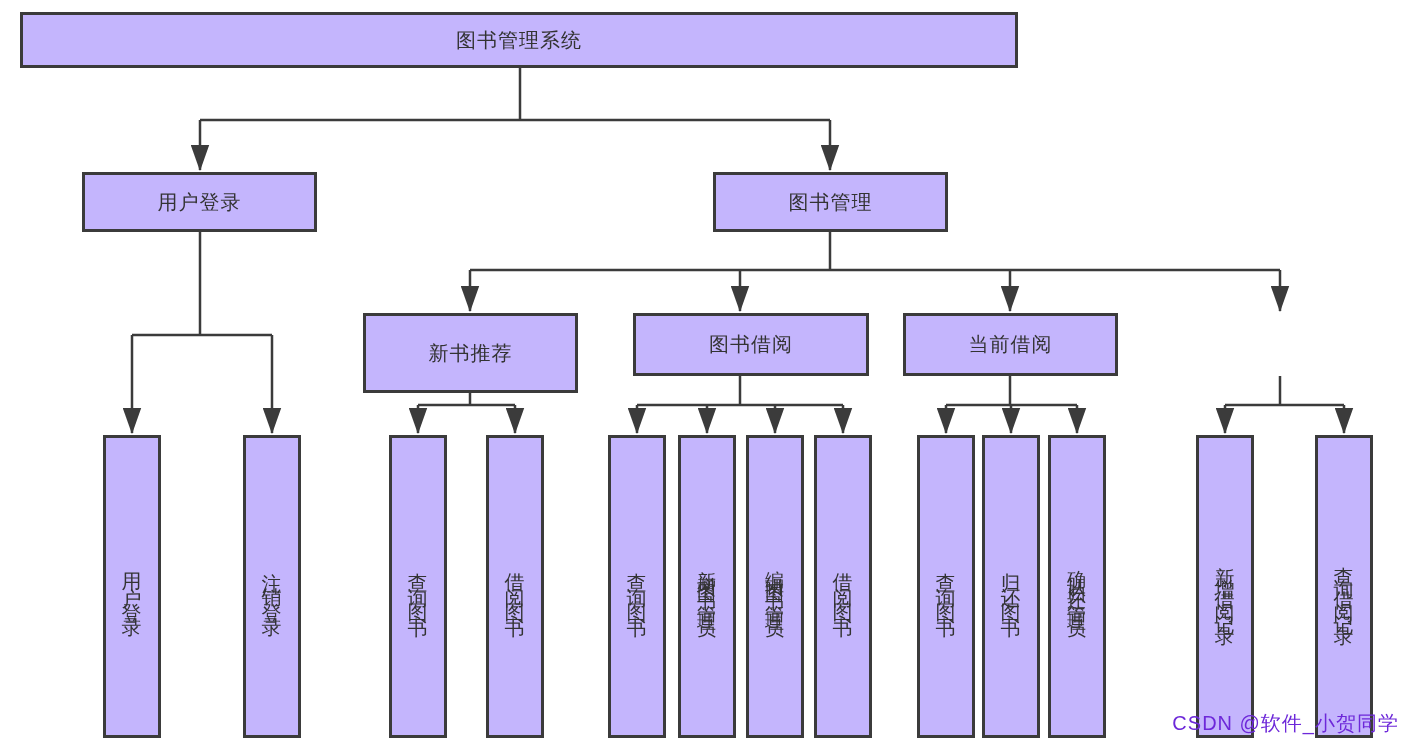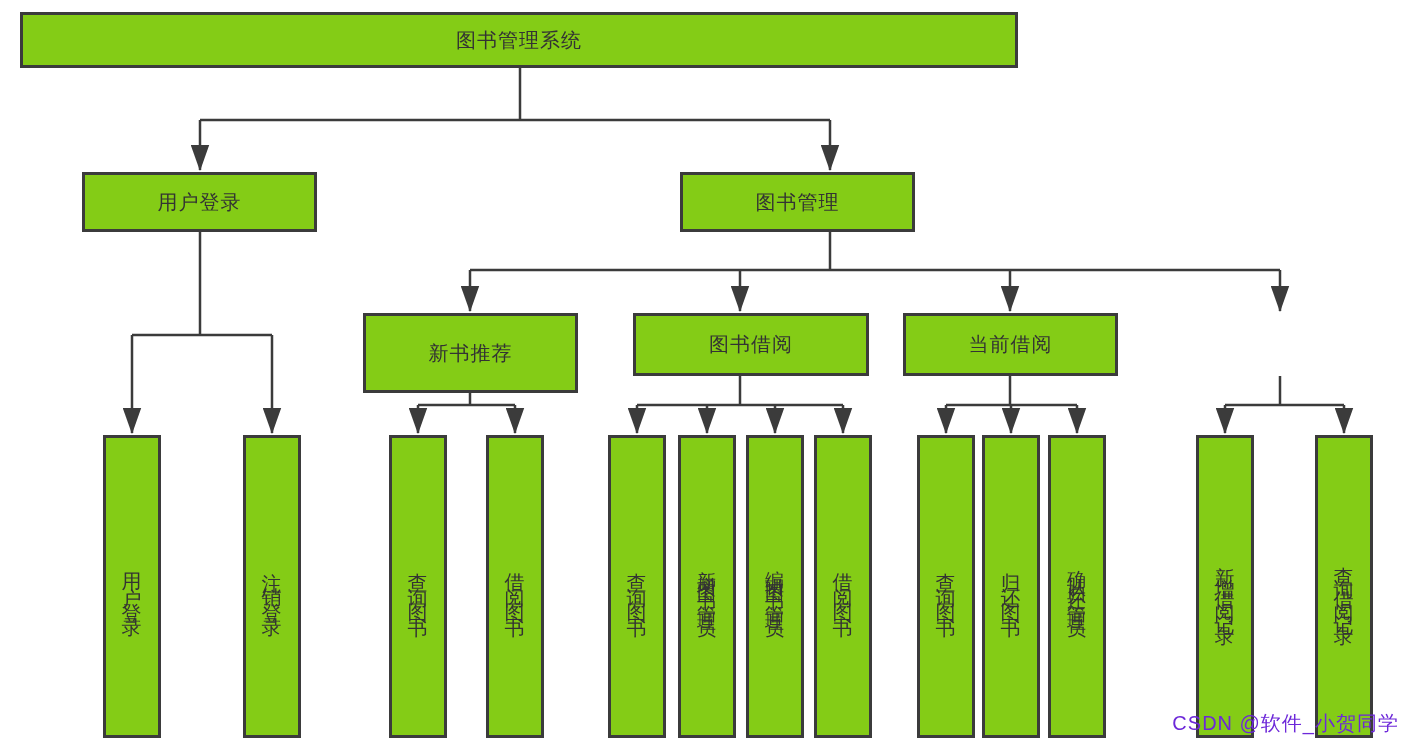--- a/index.html
+++ b/index.html
@@ -1,21 +1,21 @@
 <!DOCTYPE html>
 <html><head>
 <meta charset="utf-8">
 <style>
   html,body{margin:0;padding:0;background:#ffffff;}
   .canvas{
     position:relative;width:1405px;height:747px;overflow:hidden;
     background:#ffffff;font-family:"Liberation Sans","DejaVu Sans",sans-serif;
   }
   .box{
-    position:absolute;box-sizing:border-box;background:#84cc16;
+    position:absolute;box-sizing:border-box;background:#c4b5fd;
     border:3px solid #3b3b3b;display:flex;align-items:center;justify-content:center;
     color:#333333;z-index:2;
   }
   .hbox{font-size:20px;letter-spacing:1px;}
   .root{font-size:20px;}
   .leaf span{
     writing-mode:vertical-rl;text-orientation:mixed;
     font-size:20px;line-height:1;letter-spacing:15px;color:#333333;
   }
   .leaf span.long{letter-spacing:7px;font-size:19px;}
@@ -81,21 +81,21 @@
     </g>
   </svg>
 
   <div class="box hbox root" style="left:20px;top:12px;width:998px;height:56px">
     <span>图书管理系统</span>
   </div>
 
   <div class="box hbox" style="left:82px;top:172px;width:235px;height:60px">
     <span>用户登录</span>
   </div>
-  <div class="box hbox" style="left:680px;top:172px;width:235px;height:60px">
+  <div class="box hbox" style="left:713px;top:172px;width:235px;height:60px">
     <span>图书管理</span>
   </div>
 
   <div class="box hbox" style="left:363px;top:313px;width:215px;height:80px">
     <span>新书推荐</span>
   </div>
   <div class="box hbox" style="left:633px;top:313px;width:236px;height:63px">
     <span>图书借阅</span>
   </div>
   <div class="box hbox" style="left:903px;top:313px;width:215px;height:63px">

